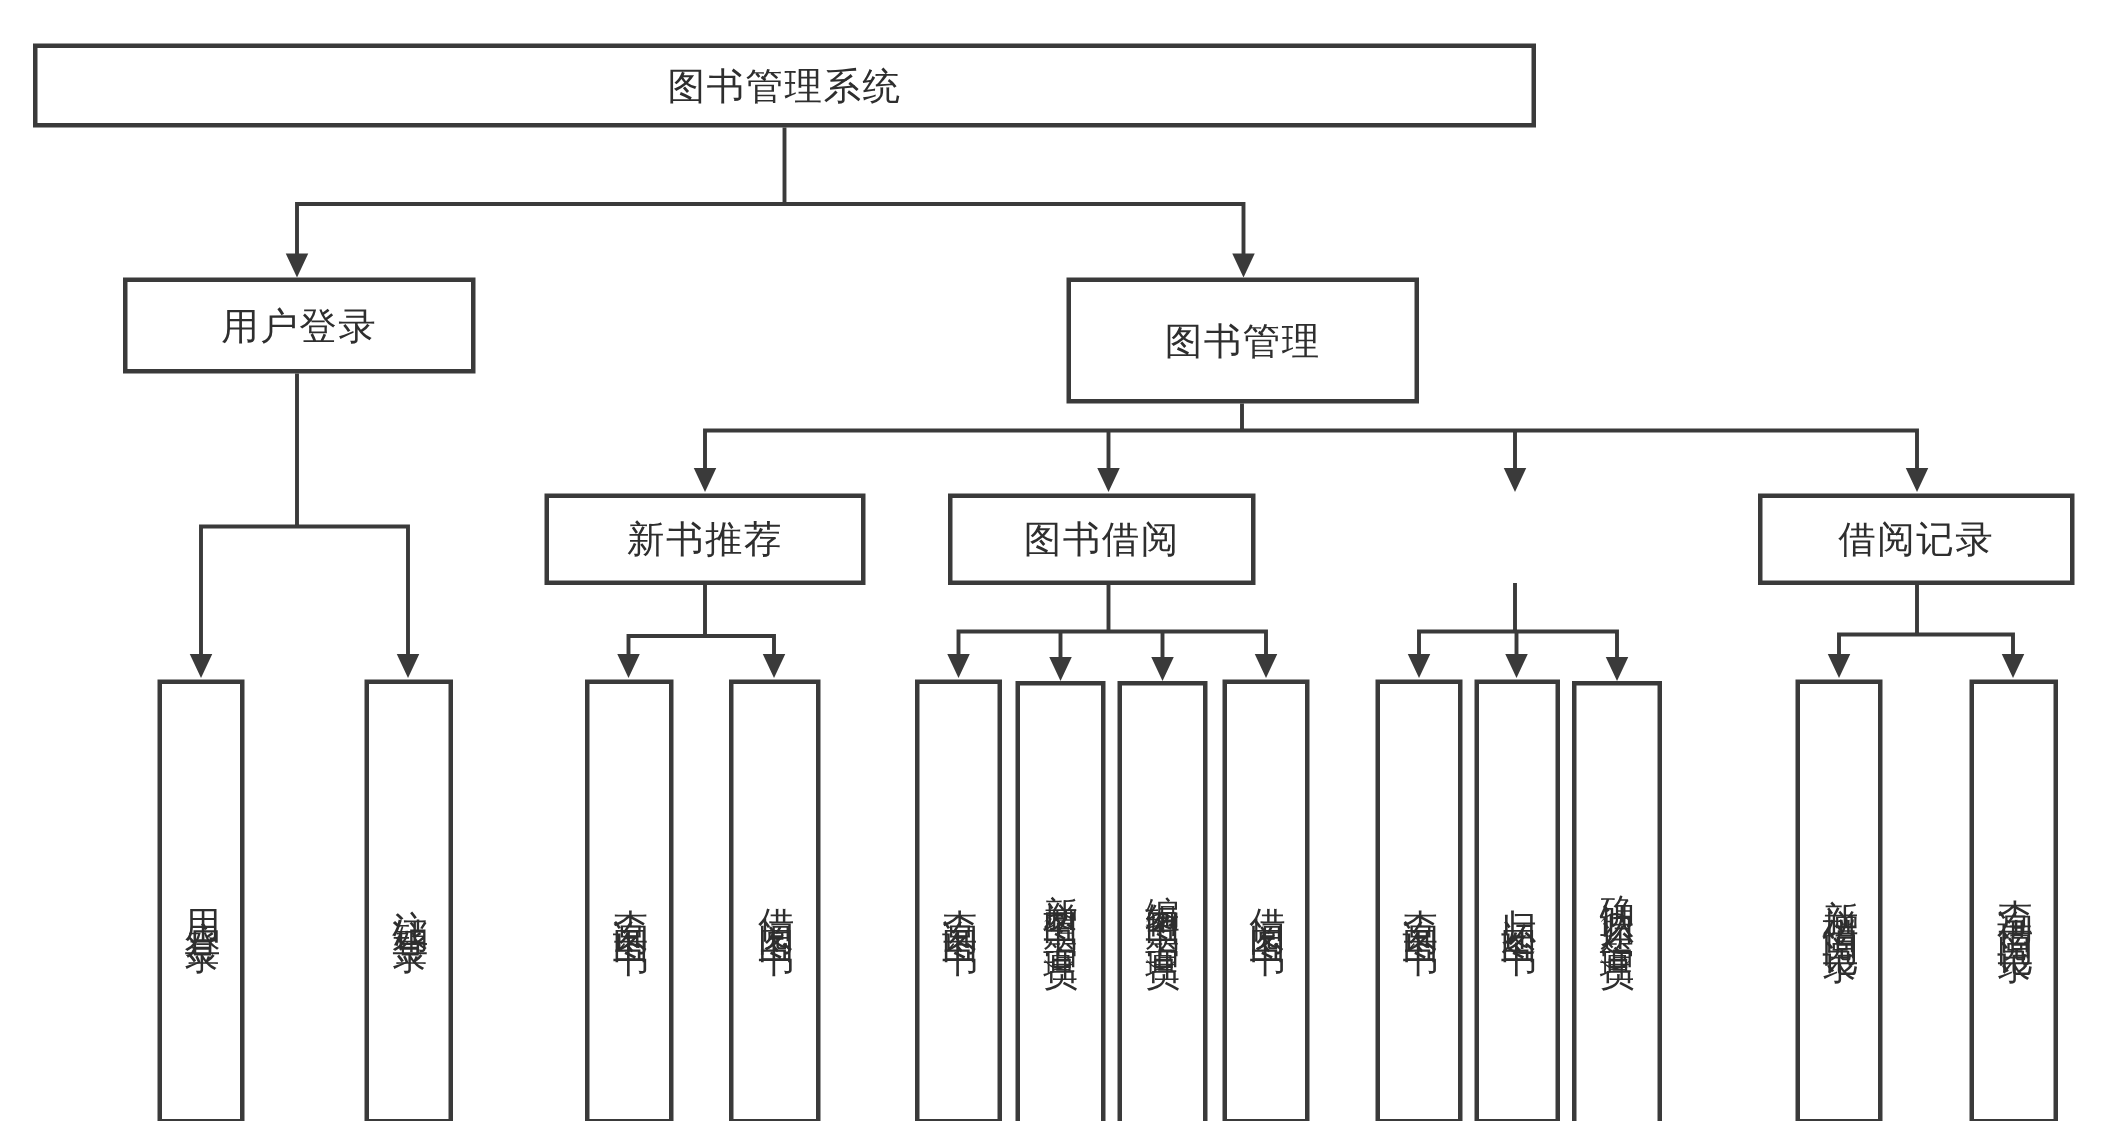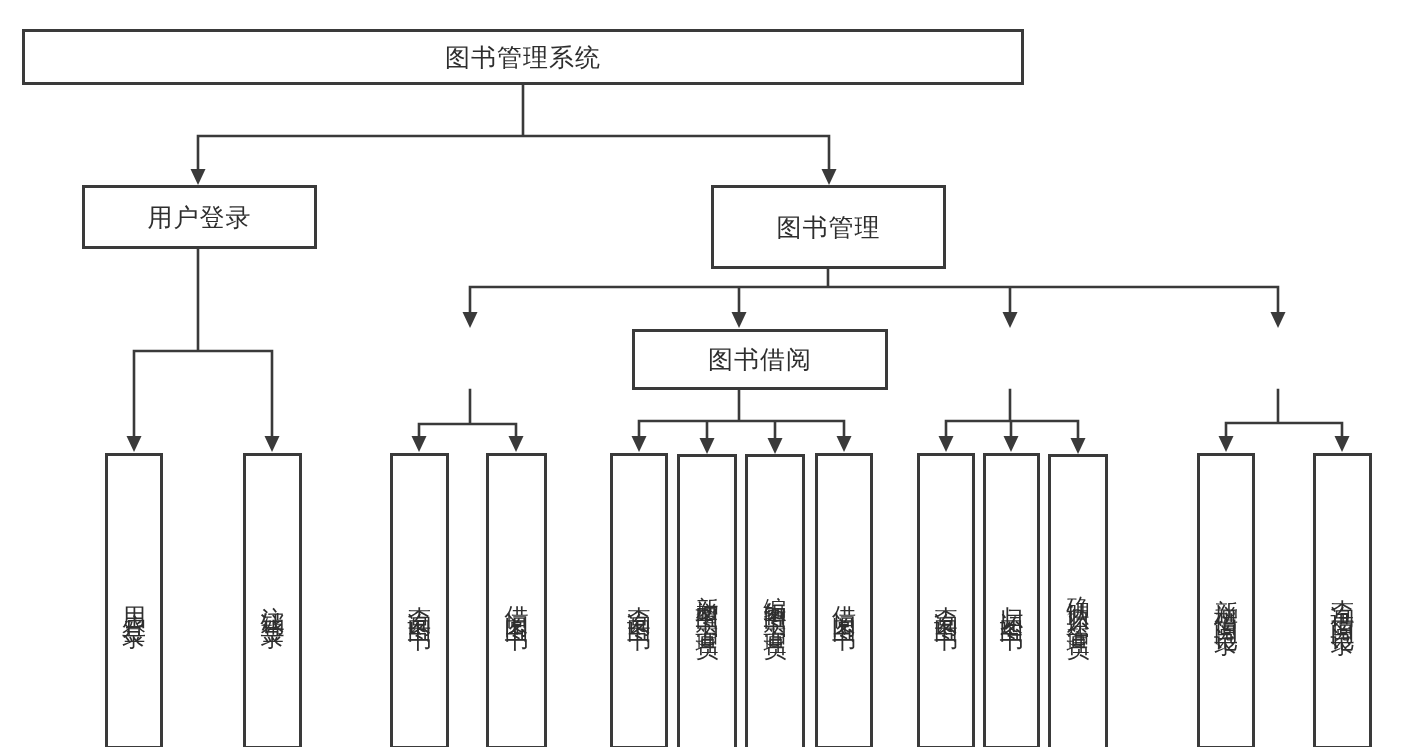--- a/index.html
+++ b/index.html
@@ -66,22 +66,28 @@
     <span class="hlabel">图书管理系统</span>
   </div>
 
   <div class="box" style="left:82px;top:169px;width:235px;height:64px">
     <span class="hlabel">用户登录</span>
   </div>
   <div class="box" style="left:711px;top:169px;width:235px;height:84px">
     <span class="hlabel">图书管理</span>
   </div>
 
-  <div class="box" style="left:632px;top:313px;width:256px;height:61px">
+  <div class="box" style="left:363px;top:313px;width:214px;height:61px">
+    <span class="hlabel">新书推荐</span>
+  </div>
+  <div class="box" style="left:632px;top:313px;width:205px;height:61px">
     <span class="hlabel">图书借阅</span>
+  </div>
+  <div class="box" style="left:1172px;top:313px;width:211px;height:61px">
+    <span class="hlabel">借阅记录</span>
   </div>
 
   <div class="box leaf" style="left:105px;width:58px">
     <span class="vlabel">用户登录</span>
   </div>
   <div class="box leaf" style="left:243px;width:59px">
     <span class="vlabel">注销登录</span>
   </div>
 
   <div class="box leaf" style="left:390px;width:59px">

